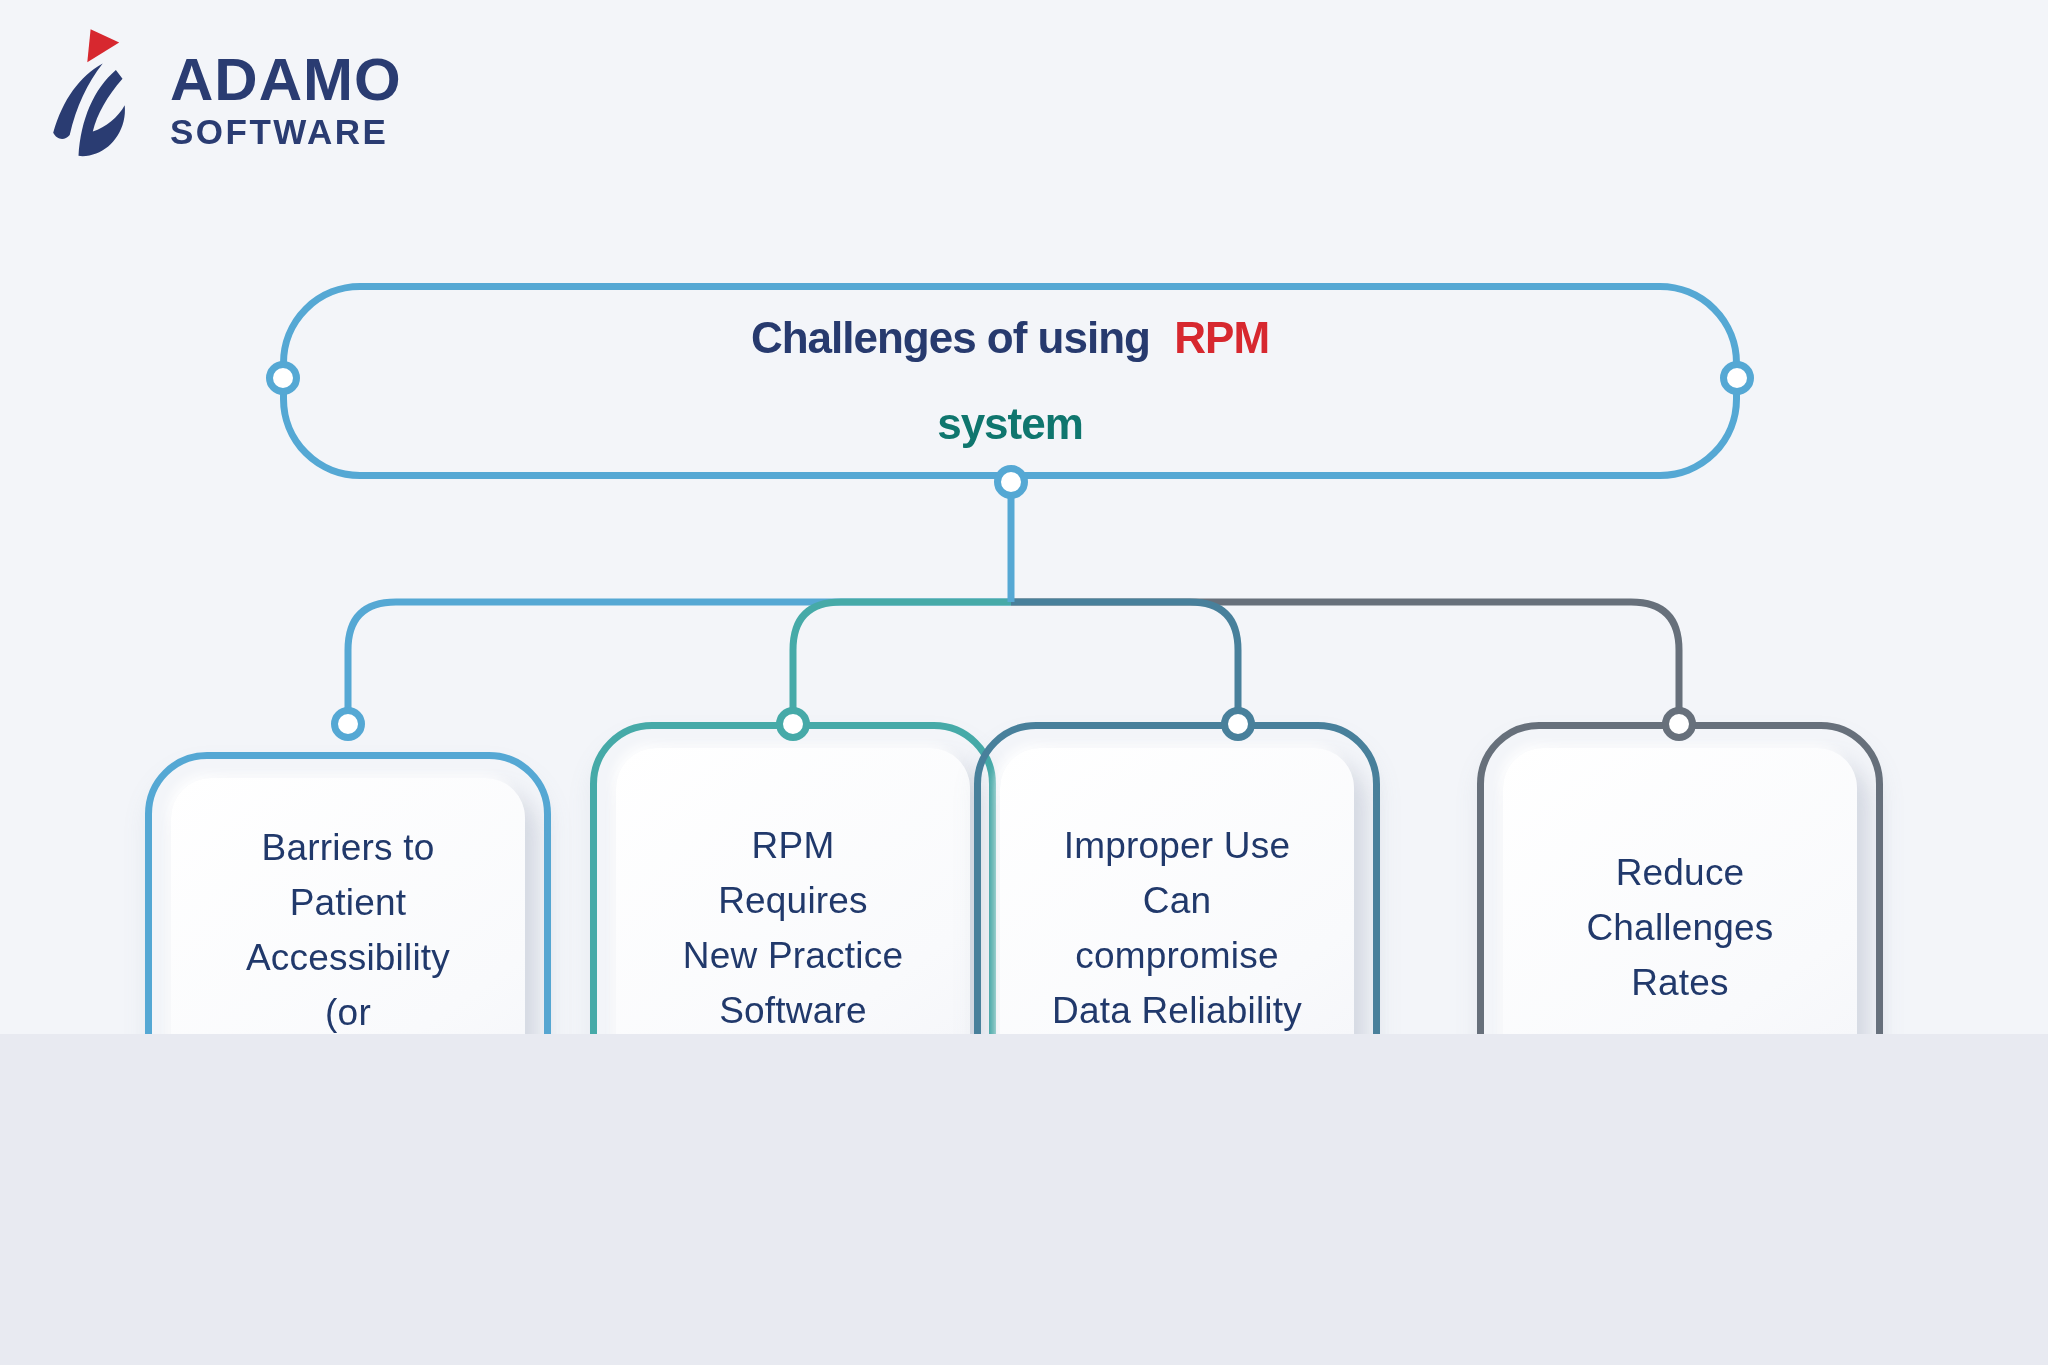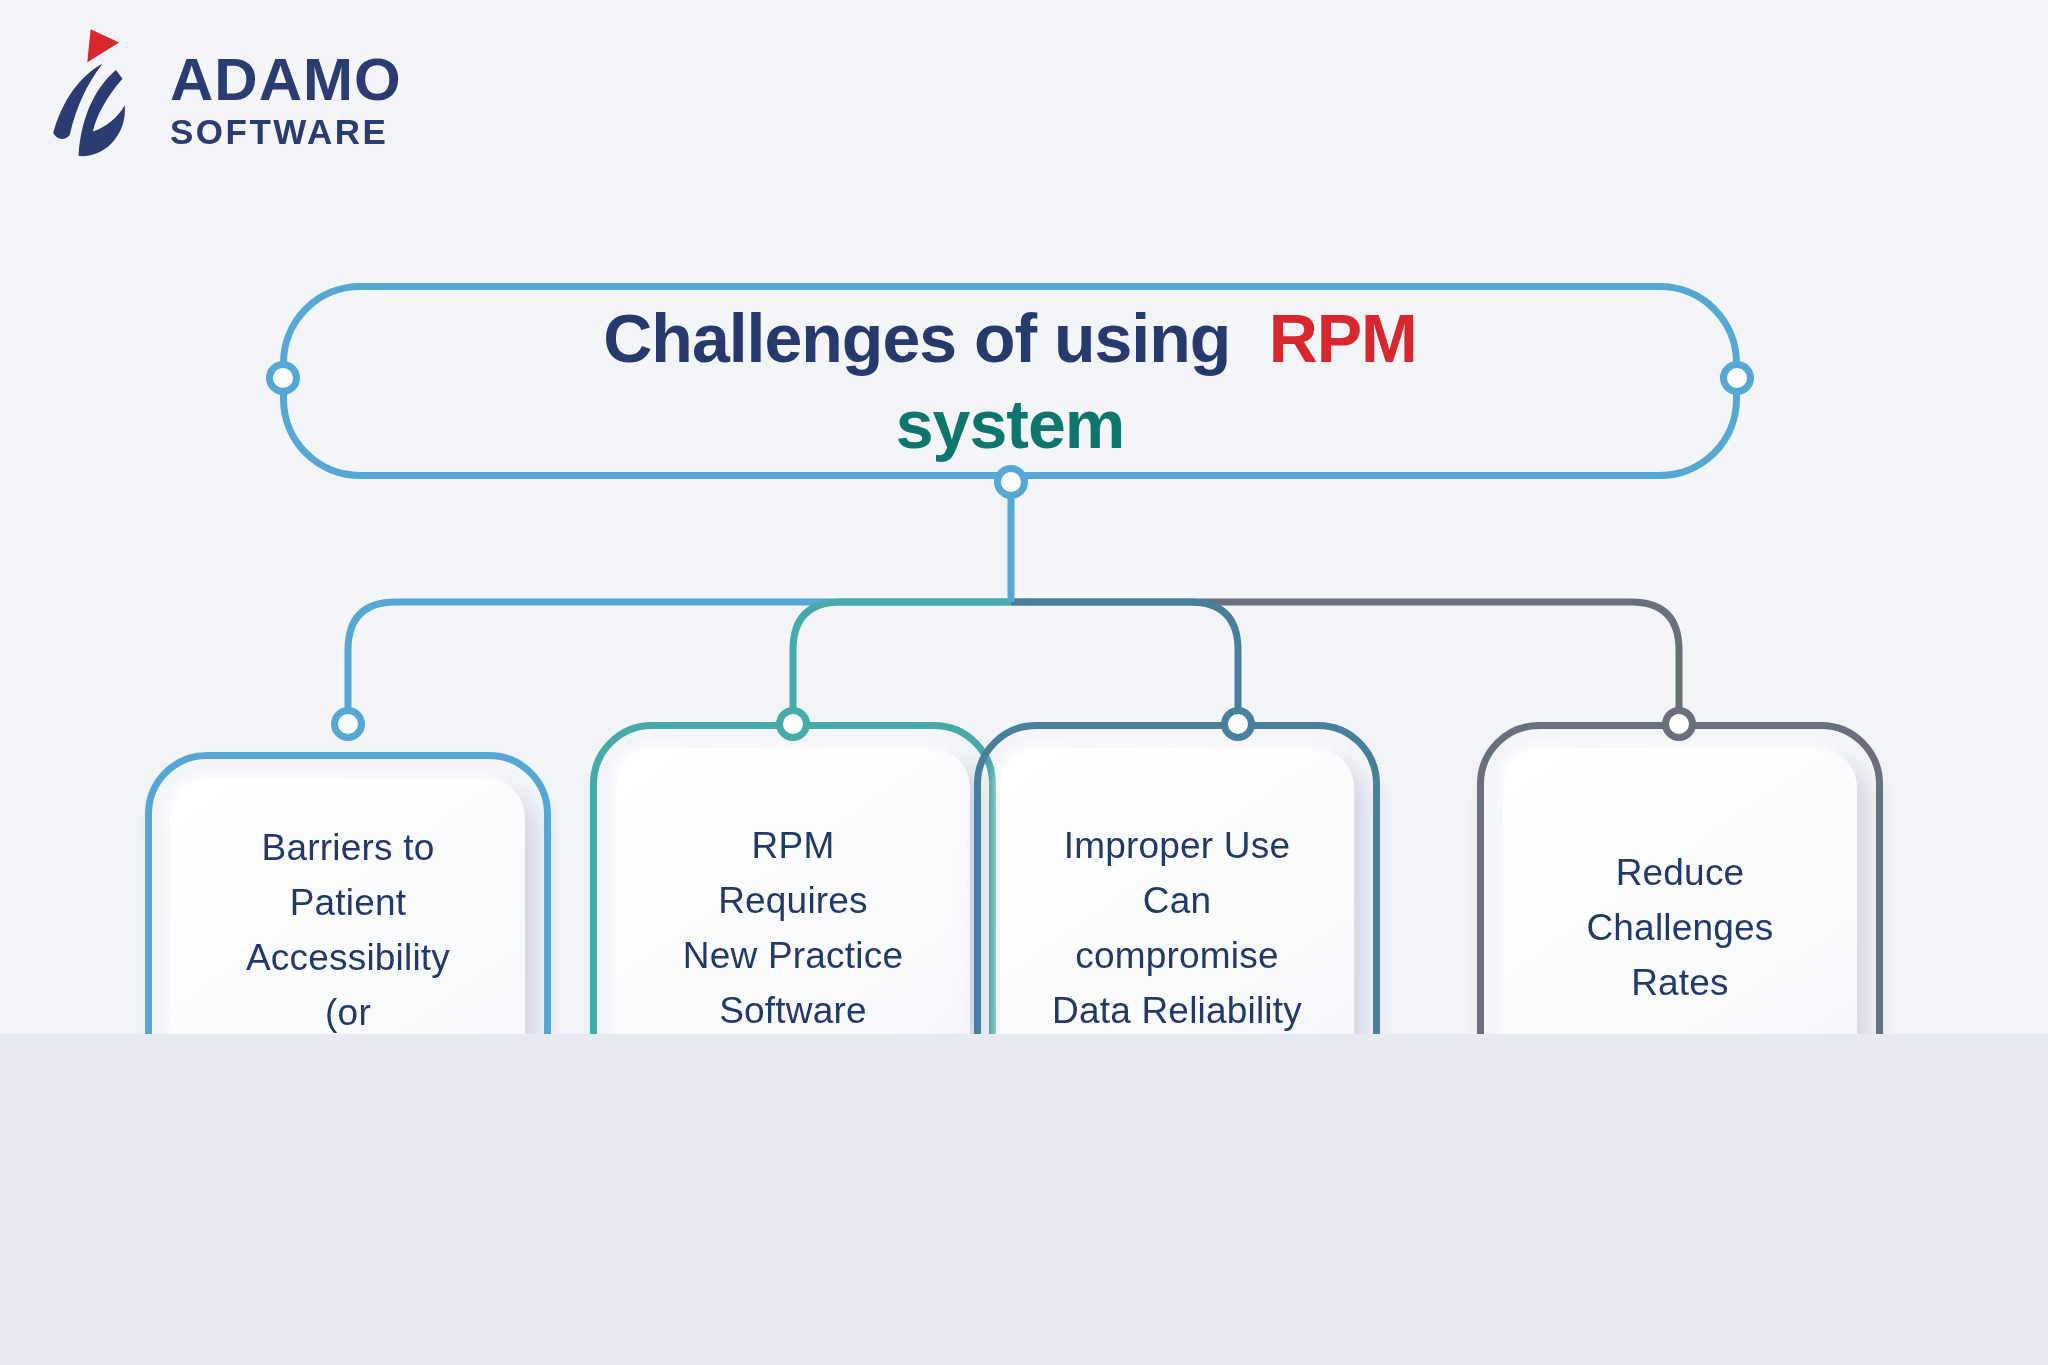--- a/index.html
+++ b/index.html
@@ -31,21 +31,21 @@
   }
 
   
   .title-box{
     position:absolute;left:280px;top:283px;
     width:1460px;height:196px;box-sizing:border-box;
     border:7px solid #55A8D4;border-radius:80px;
     display:flex;flex-direction:column;justify-content:center;align-items:center;
   }
   .title-line{
-    font-size:68px;font-weight:800;letter-spacing:-1px;
+    font-size:44px;font-weight:800;letter-spacing:-1px;
     line-height:90px;white-space:nowrap;
   }
   .t-navy{color:#273A6E;}
   .t-red{color:#D7282F;}
   .title-line .t-red{margin-left:0.30em;}
   .title-line2{margin-top:-4px;}
 
   
   .card{
     position:absolute;top:722px;

